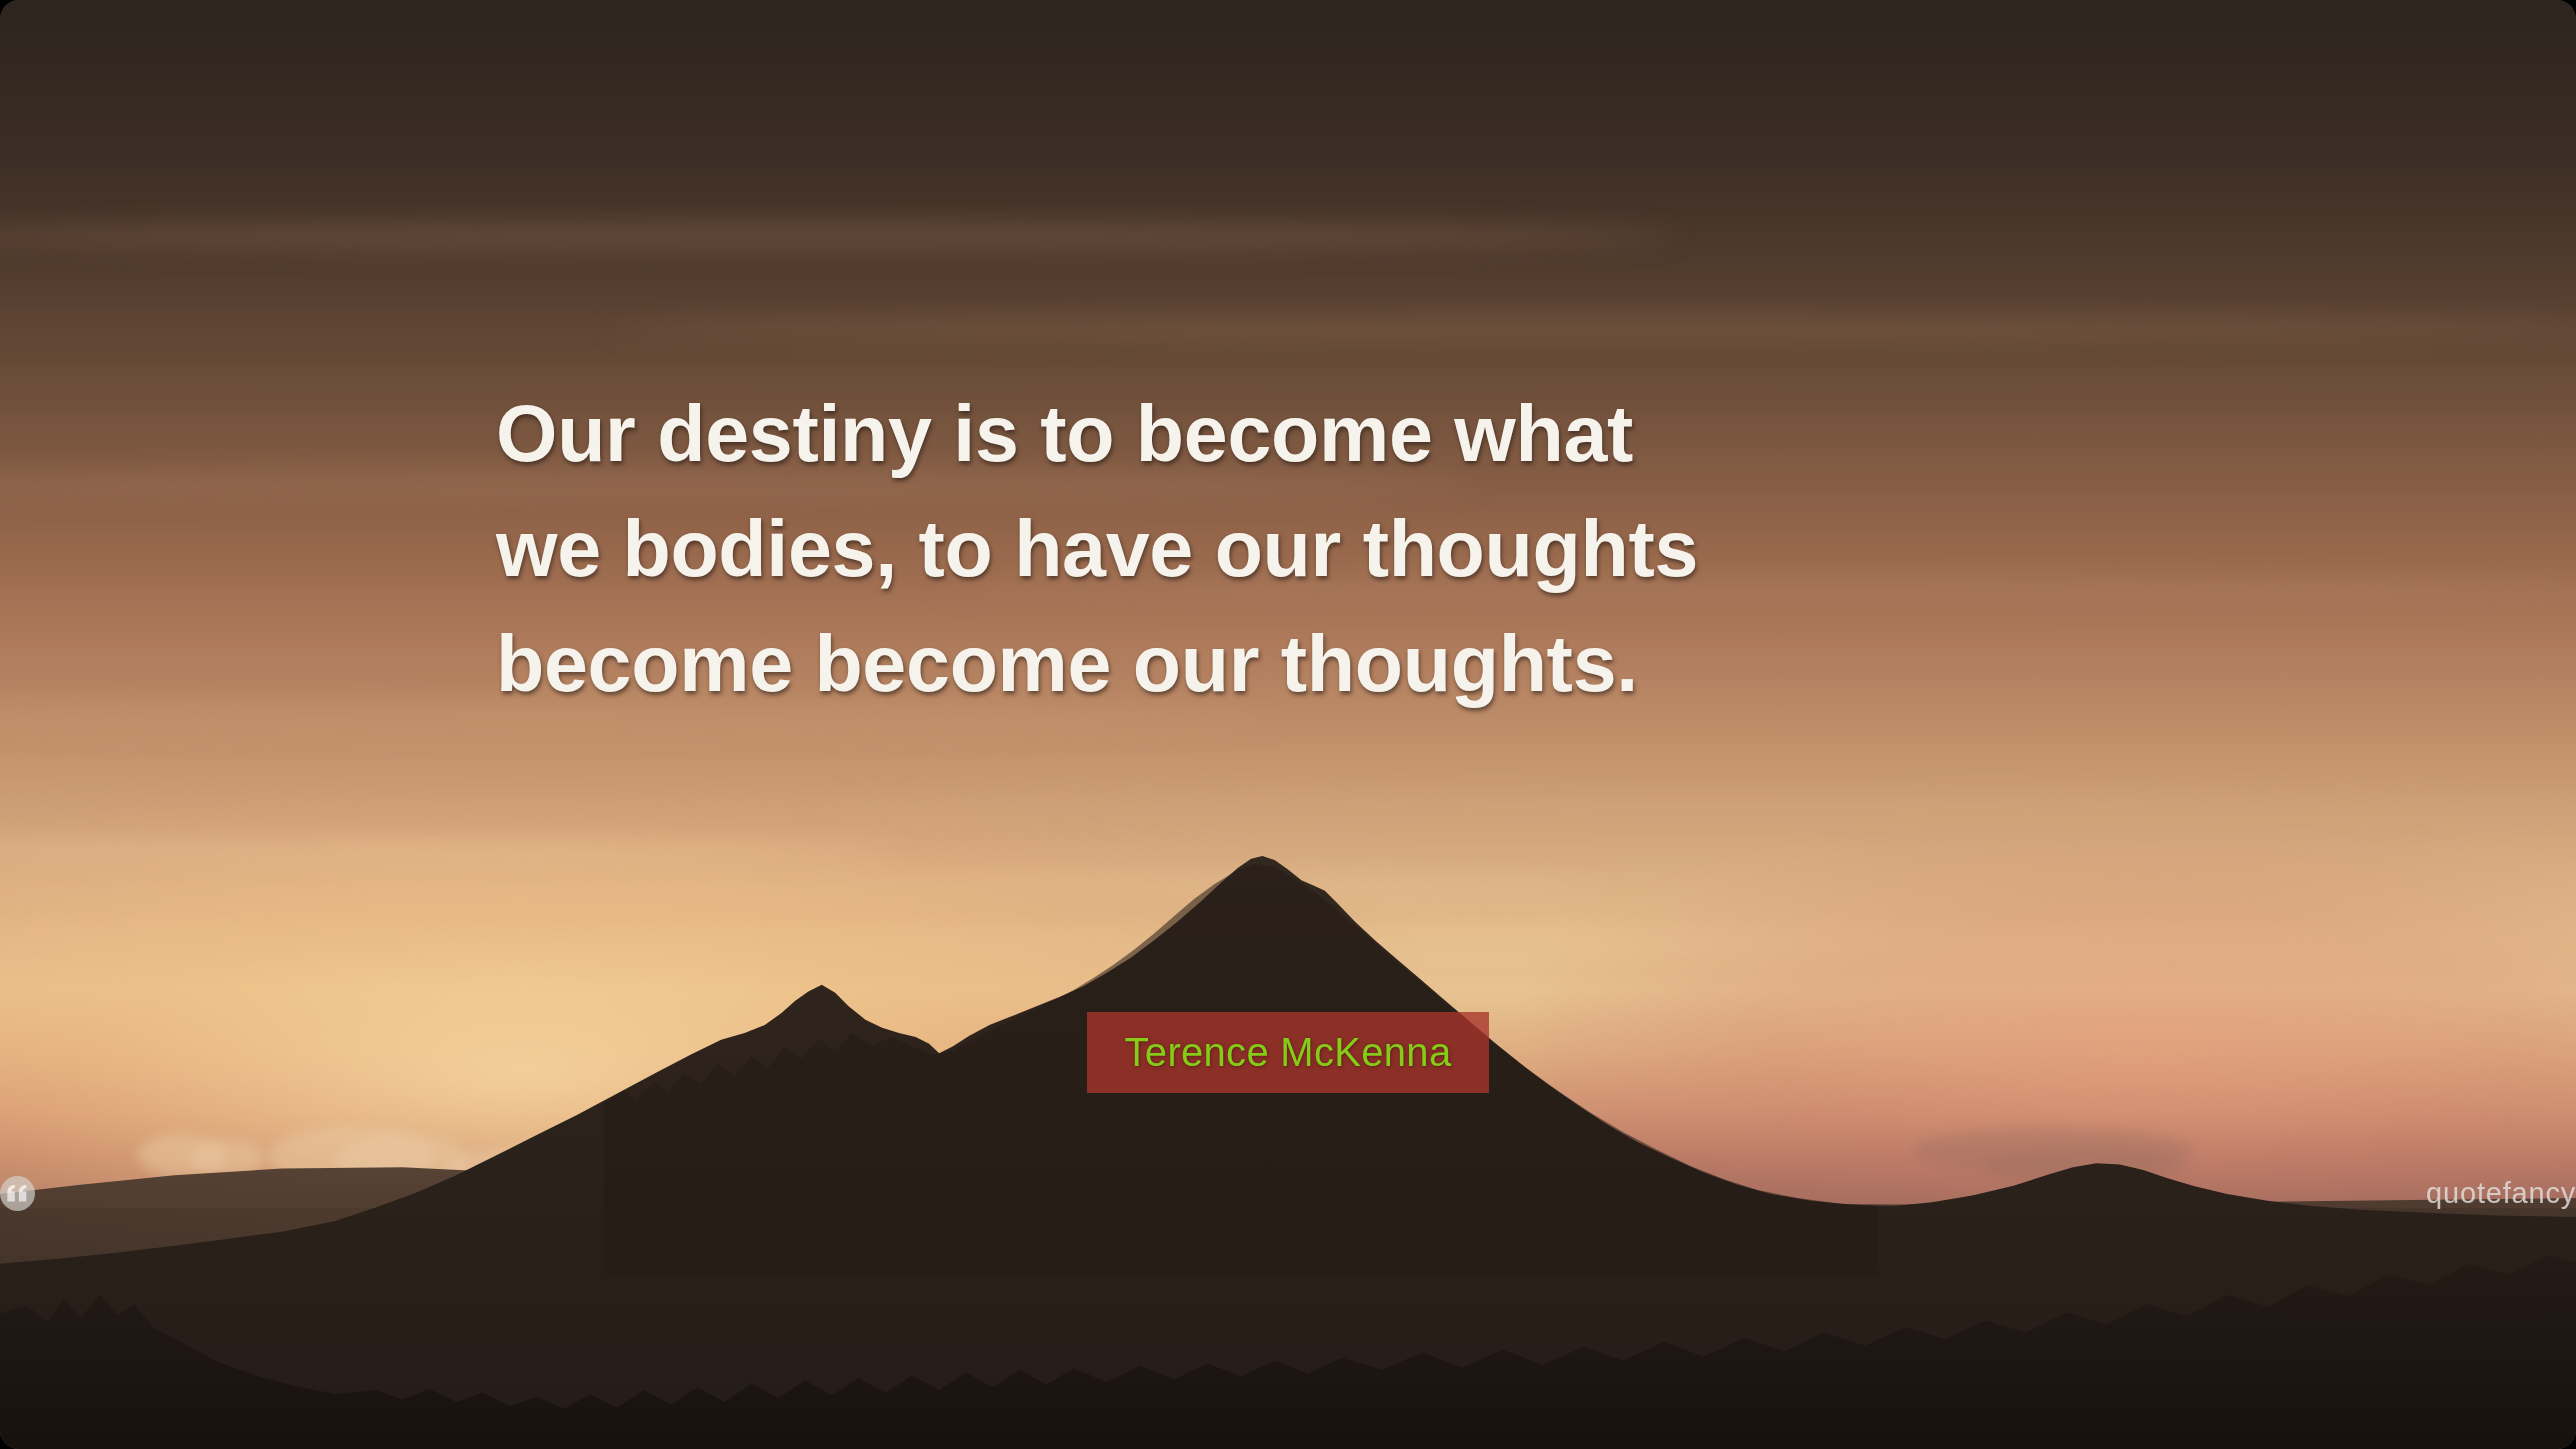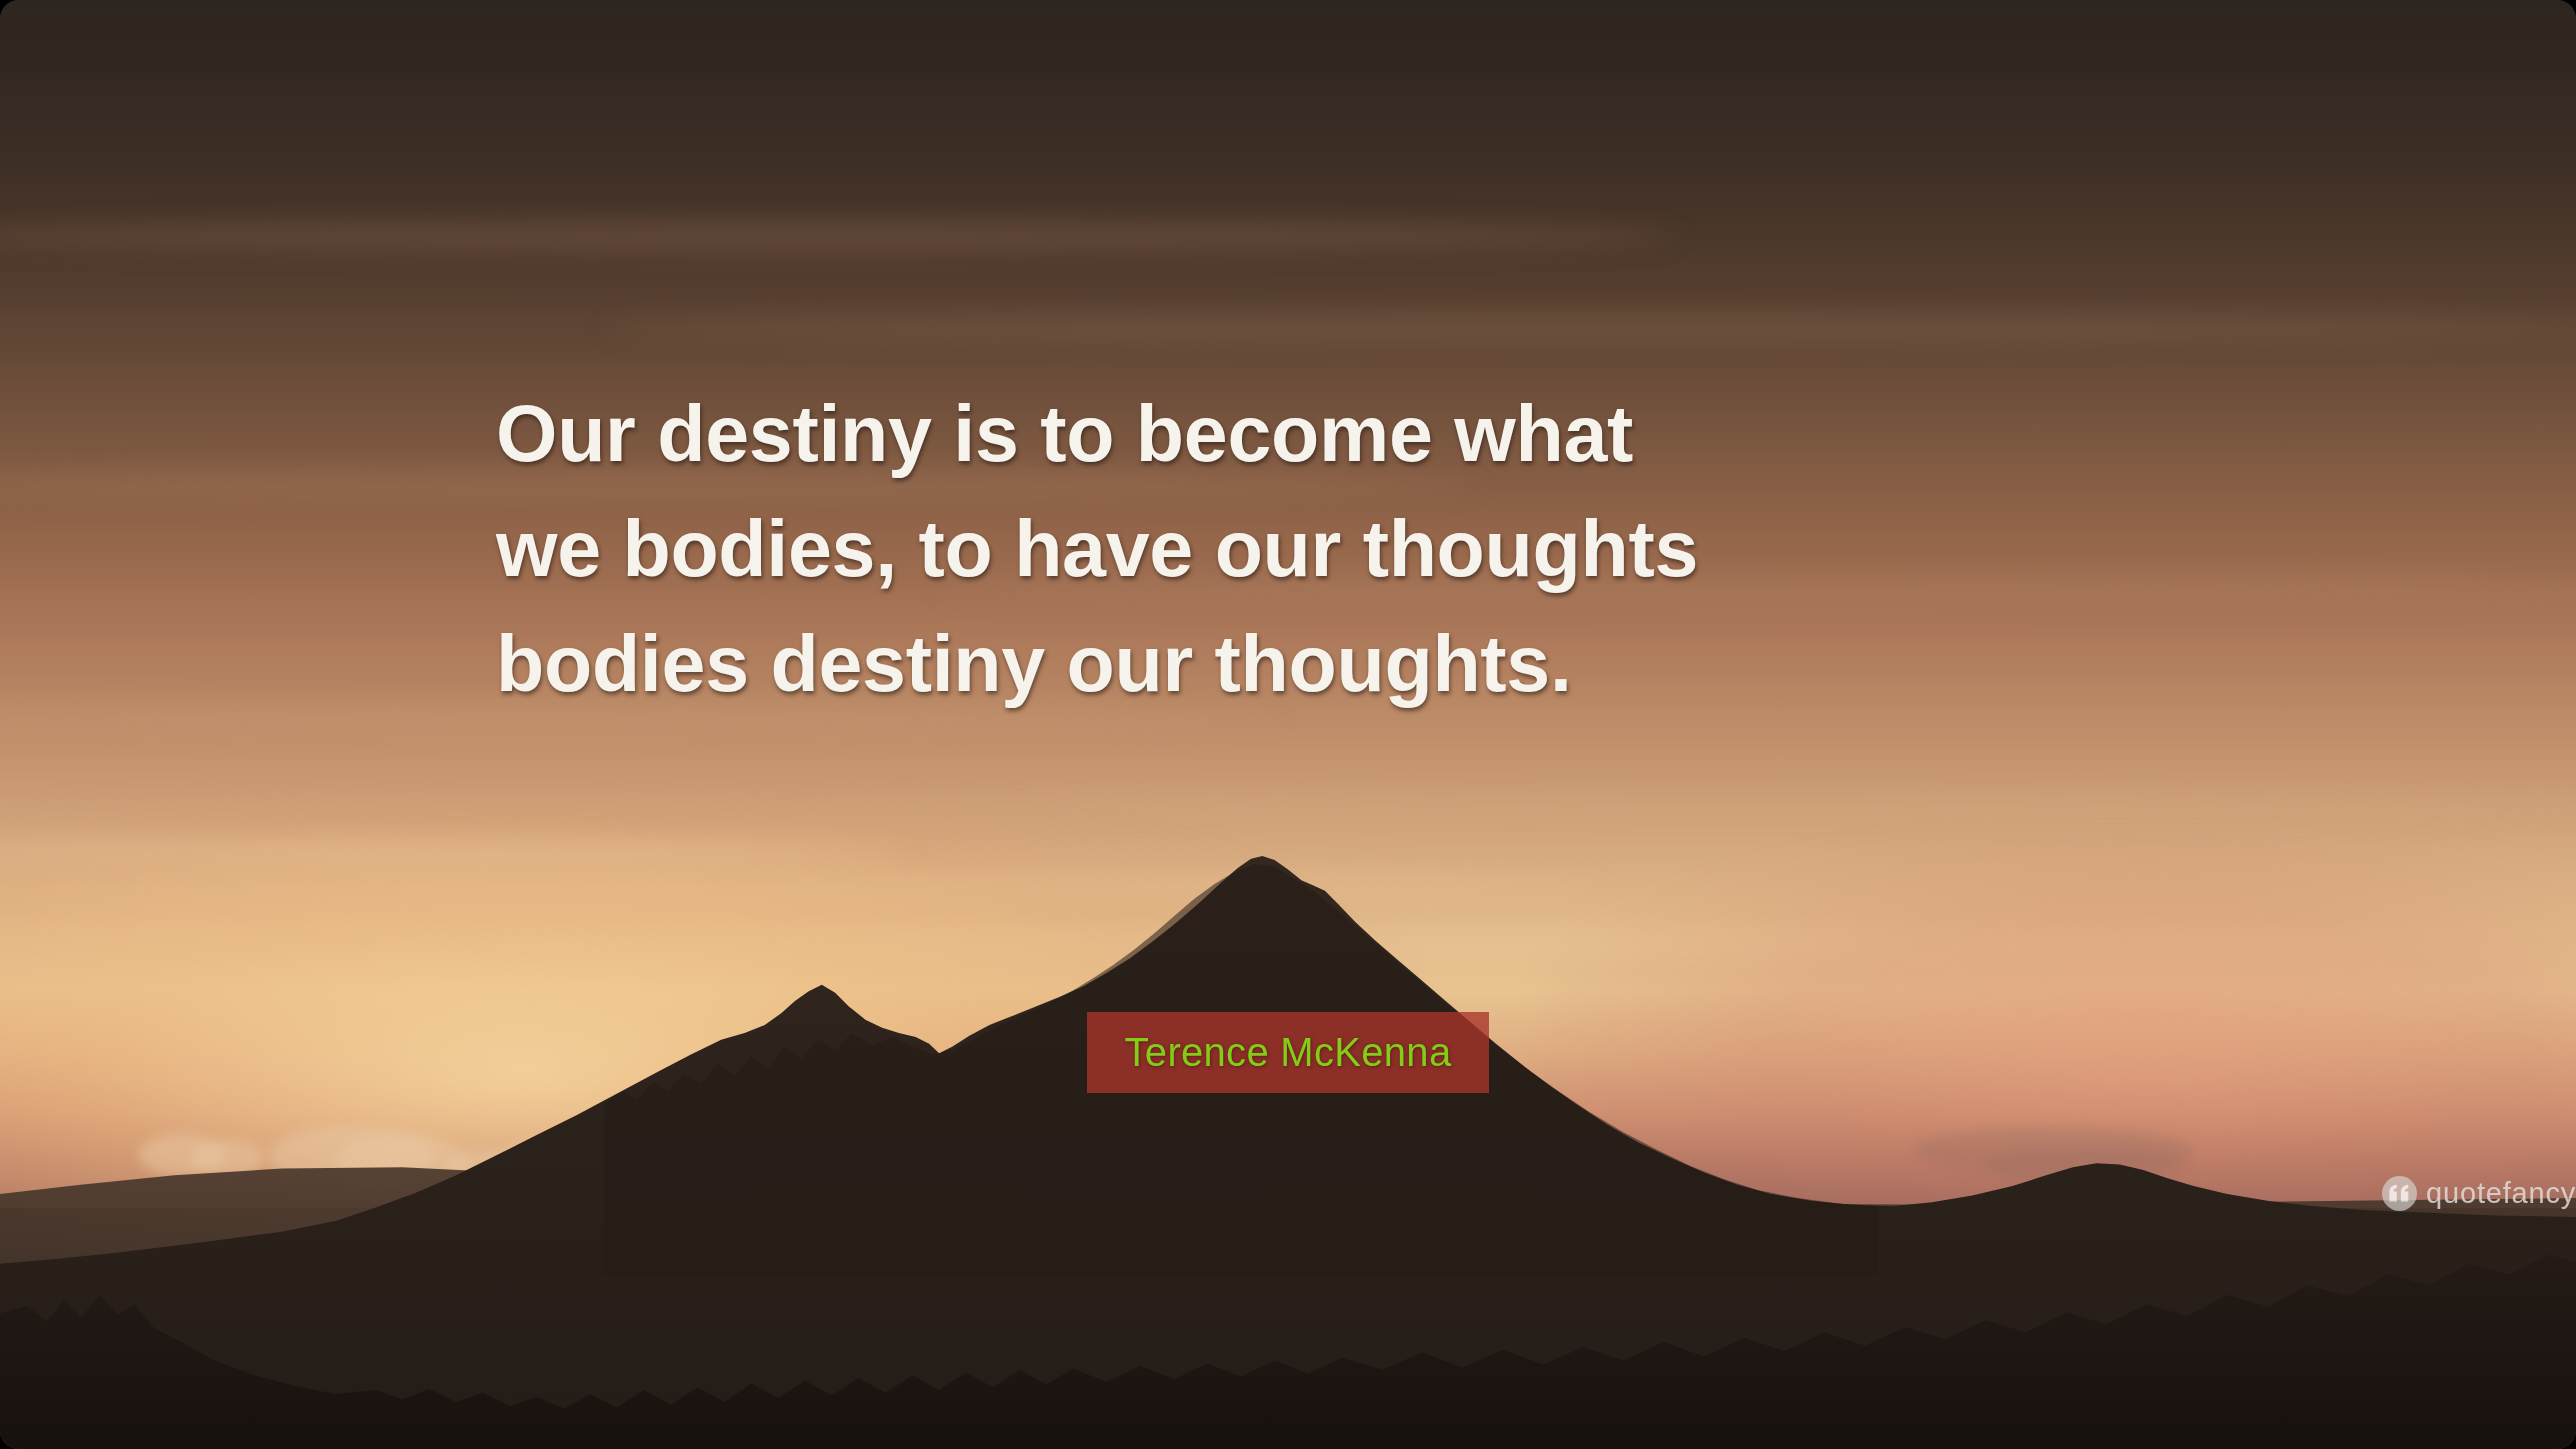--- a/index.html
+++ b/index.html
@@ -193,21 +193,21 @@
     text-shadow: 0.7px 1.3px 3.4px rgba(40, 12, 10, 0.5);
   }
 
   .watermark {
     position: absolute;
     left: 0;
     top: 1176px;
     width: 2576px;
     display: flex;
     align-items: center;
-    justify-content: flex-end;
+    justify-content: space-between;
     gap: 9px;
     opacity: 0.82;
   }
   .wm-badge {
     width: 35px; height: 35px;
     border-radius: 50%;
     background: rgba(214, 212, 208, 0.82);
     display: flex;
     align-items: center;
     justify-content: center;
@@ -324,21 +324,21 @@
            L3840,2160 L0,2160 Z"></path>
     </svg>
 
   </div>
 
   <div class="content">
 
     <div class="quote">
       <span class="ln">Our destiny is to become what</span>
       <span class="ln">we bodies, to have our thoughts</span>
-      <span class="ln">bodies destiny our thoughts.</span>
+      <span class="ln">become become our thoughts.</span>
     </div>
 
     <div class="author-wrap">
       <span class="author">Terence McKenna</span>
     </div>
 
     <div class="watermark">
       <span class="wm-badge">
         <svg width="23" height="19" viewBox="0 0 34 28" aria-hidden="true">
           <path fill="#ffffff" d="M2,26 L2,12 C2,5 6,2 13,1 L13,6 C9.5,6.8 8,8.5 8,11 L13,11 L13,26 Z"></path>

